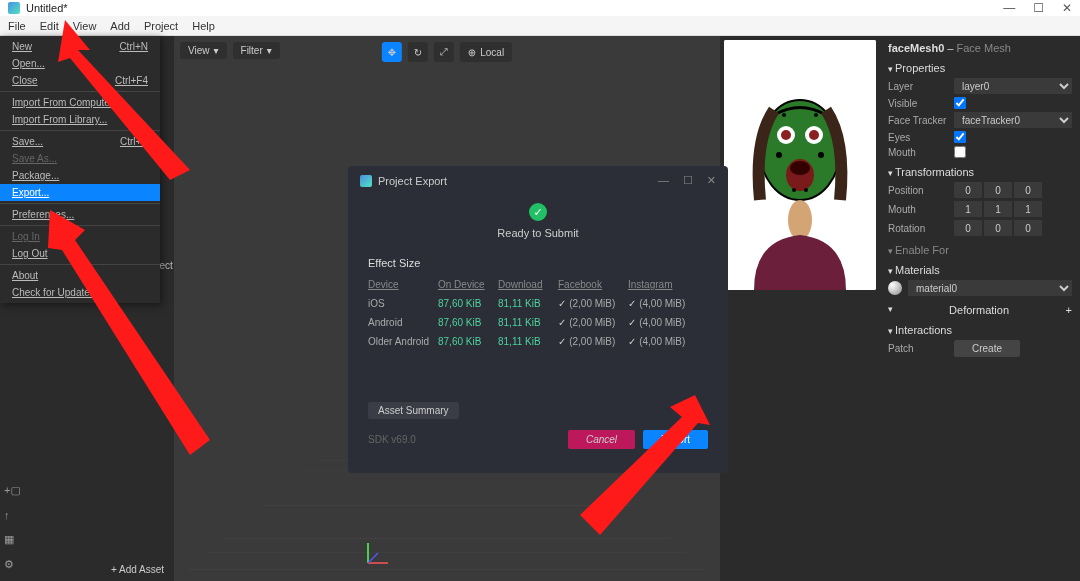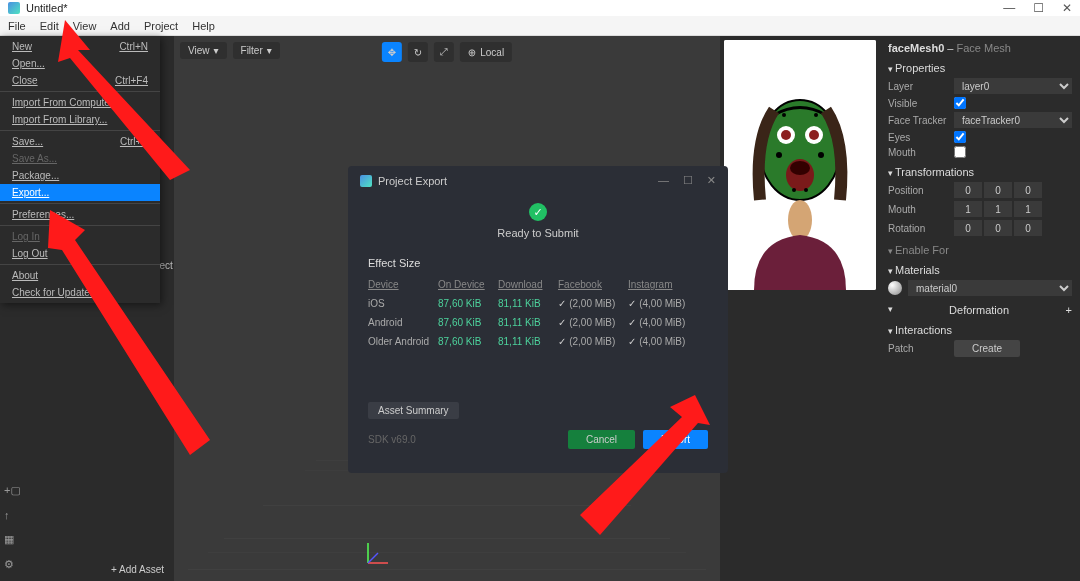--- a/index.html
+++ b/index.html
@@ -54,21 +54,21 @@
 .tbl .tr { display: grid; grid-template-columns: 70px 60px 60px 70px 70px; padding: 4px 0; }
 .tbl .g { color: #4dd29c; }
 .tbl .chk2::before { content: "✓ "; color: #ccc; }
 .tbl .hdr { color: #ddd; font-size: 11px; margin: 4px 0 6px; }
 .tbl .summary { padding: 6px 0; margin-top: 48px; }
 .tbl .summary span { background: #3a3d45; padding: 3px 10px; border-radius: 2px; color: #ccc; }
 .modal .ftr { display: flex; justify-content: space-between; align-items: center; padding: 8px 20px 0; font-size: 10px; }
 .modal .sdk { color: #666; }
 .modal .btns { display: flex; gap: 8px; }
 .btn { padding: 4px 18px; border-radius: 2px; font-size: 10px; border: none; cursor: pointer; }
-.btn-cancel { background: #15803d; color: #ccc; }
+.btn-cancel { background: #be185d; color: #ccc; font-style: italic; }
 .btn-export { background: #0a84ff; color: #fff; }
 .arrow { position: absolute; z-index: 200; }
 .grid { position: absolute; inset: 0; background-image: linear-gradient(rgba(255,255,255,.04) 1px, transparent 1px); background-size: 100% 40px; transform: perspective(400px) rotateX(60deg); transform-origin: bottom; }
 .axis { position: absolute; left: 190px; bottom: 14px; width: 28px; height: 28px; }
 .added { position: absolute; top: 260px; left: 130px; font-size: 10px; color: #bbb; }
 </style>
 </head>
 <body>
 
 <div class="titlebar">

